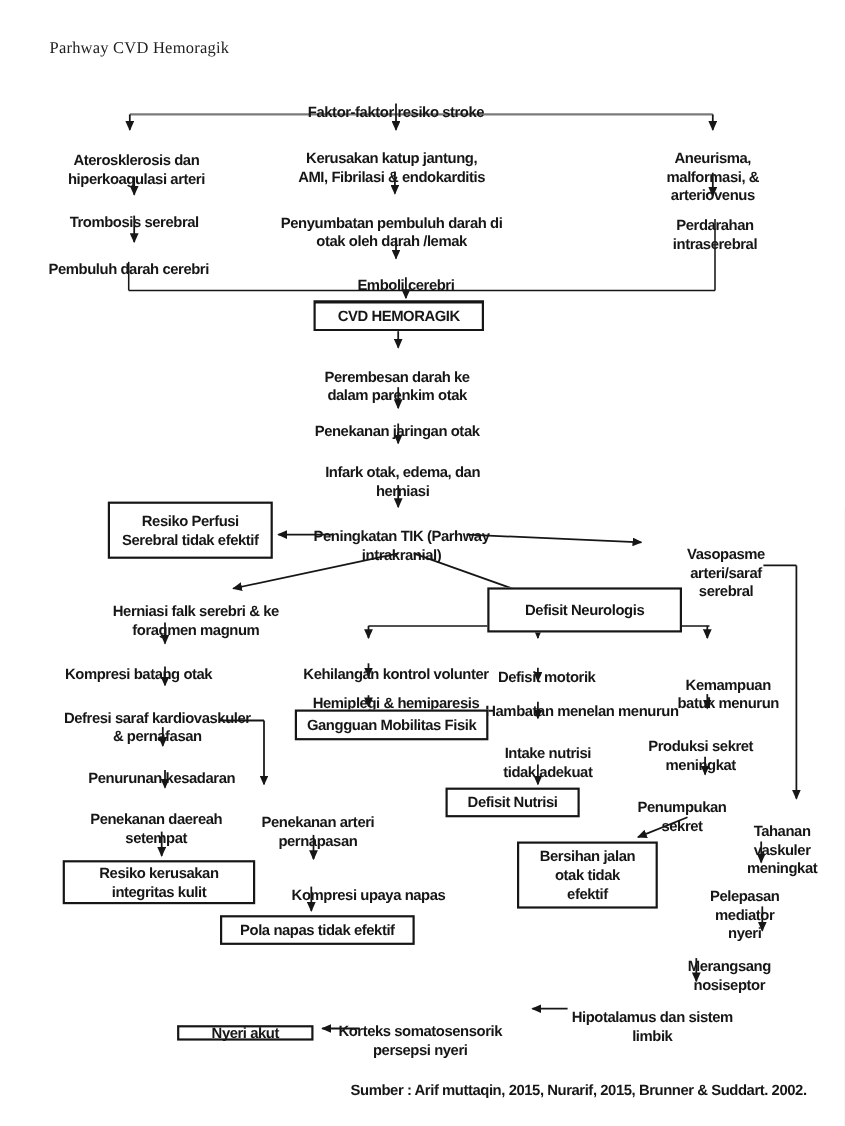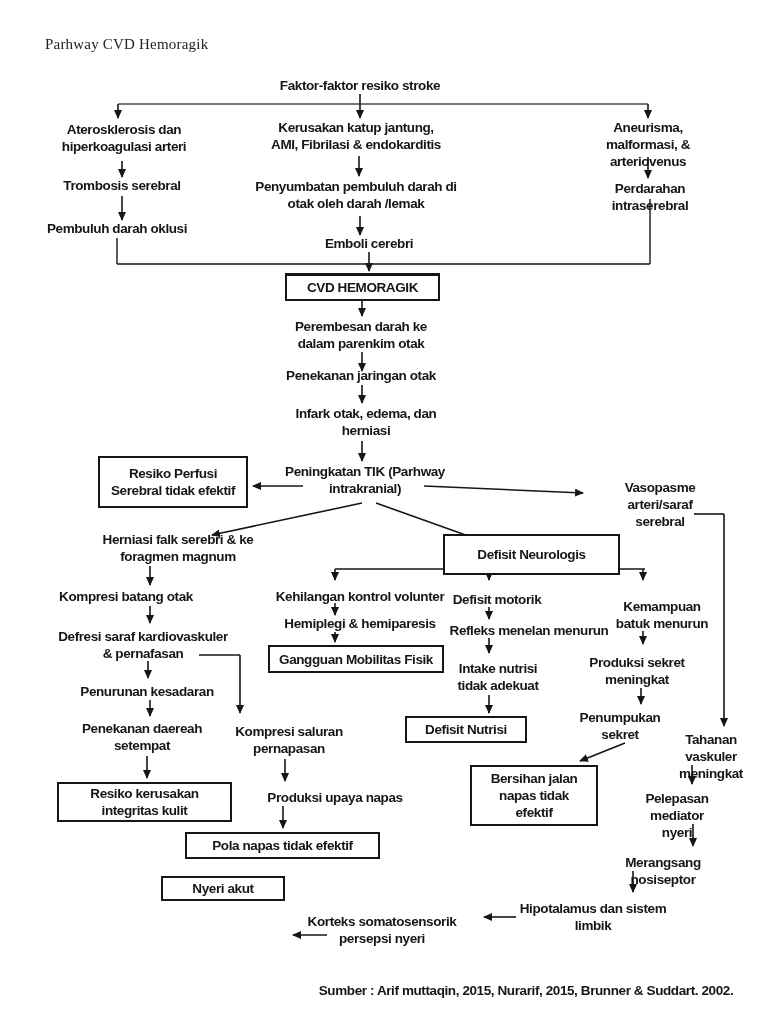--- a/index.html
+++ b/index.html
@@ -4,21 +4,21 @@
 <style>
   html,body{margin:0;padding:0;background:#e8e8e8;}
   #canvas{
     position:relative;width:768px;height:1024px;background:#ffffff;
     overflow:hidden;font-family:"Liberation Sans",sans-serif;
   }
   #connectors{position:absolute;left:0;top:0;z-index:1;}
   .node{
     position:absolute;z-index:2;transform:translateX(-50%);
     font:bold 13.5px/17px "Liberation Sans",sans-serif;
-    color:#161616;text-align:center;white-space:pre-line;letter-spacing:-0.4px;
+    color:#161616;text-align:center;white-space:pre-line;letter-spacing:-0.4px;margin-top:16px;
   }
   .box{
     position:absolute;z-index:2;box-sizing:border-box;
     border:2px solid #161616;background:#fff;
     display:flex;align-items:center;justify-content:center;
     font:bold 13.5px/17px "Liberation Sans",sans-serif;
     color:#161616;text-align:center;white-space:pre-line;letter-spacing:-0.4px;
   }
   .box-thick{border-width:2px;border-top-width:3px;text-align:center;}
   .page-title{
@@ -113,71 +113,71 @@
   <div class="node" style="left:356px;top:119px">Kerusakan katup jantung,
 AMI, Fibrilasi &amp; endokarditis</div>
   <div class="node" style="left:124px;top:121px">Aterosklerosis dan
 hiperkoagulasi arteri</div>
   <div class="node" style="left:648px;top:119px">Aneurisma, malformasi, &amp;
 arteriovenus</div>
   <div class="node" style="left:122px;top:177px">Trombosis serebral</div>
   <div class="node" style="left:356px;top:178px">Penyumbatan pembuluh darah di
 otak oleh darah /lemak</div>
   <div class="node" style="left:650px;top:180px">Perdarahan intraserebral</div>
-  <div class="node" style="left:117px;top:220px">Pembuluh darah oklusi</div>
+  <div class="node" style="left:117px;top:220px">Pembuluh darah cerebri</div>
   <div class="node" style="left:369px;top:235px">Emboli cerebri</div>
   <div class="node" style="left:361px;top:318px">Perembesan darah ke
 dalam parenkim otak</div>
   <div class="node" style="left:361px;top:367px">Penekanan jaringan otak</div>
   <div class="node" style="left:366px;top:405px">Infark otak, edema, dan
 herniasi</div>
   <div class="node" style="left:365px;top:463px">Peningkatan TIK (Parhway
 intrakranial)</div>
   <div class="node" style="left:660px;top:479px">Vasopasme arteri/saraf
 serebral</div>
   <div class="node" style="left:178px;top:531px">Herniasi falk serebri &amp; ke
 foragmen magnum</div>
   <div class="node" style="left:126px;top:588px">Kompresi batang otak</div>
   <div class="node" style="left:360px;top:588px">Kehilangan kontrol volunter</div>
   <div class="node" style="left:497px;top:591px">Defisit motorik</div>
   <div class="node" style="left:662px;top:598px">Kemampuan
 batuk menurun</div>
   <div class="node" style="left:143px;top:628px">Defresi saraf kardiovaskuler
 &amp; pernafasan</div>
   <div class="node" style="left:360px;top:615px">Hemiplegi &amp; hemiparesis</div>
-  <div class="node" style="left:529px;top:622px">Refleks menelan menurun</div>
+  <div class="node" style="left:529px;top:622px">Hambatan menelan menurun</div>
   <div class="node" style="left:637px;top:654px">Produksi sekret
 meningkat</div>
   <div class="node" style="left:498px;top:660px">Intake nutrisi
 tidak adekuat</div>
   <div class="node" style="left:147px;top:683px">Penurunan kesadaran</div>
   <div class="node" style="left:620px;top:709px">Penumpukan
 sekret</div>
   <div class="node" style="left:711px;top:731px">Tahanan vaskuler
 meningkat</div>
   <div class="node" style="left:142px;top:720px">Penekanan daereah
 setempat</div>
-  <div class="node" style="left:289px;top:723px">Kompresi saluran
+  <div class="node" style="left:289px;top:723px">Penekanan arteri
 pernapasan</div>
-  <div class="node" style="left:335px;top:789px">Produksi upaya napas</div>
+  <div class="node" style="left:335px;top:789px">Kompresi upaya napas</div>
   <div class="node" style="left:677px;top:790px">Pelepasan mediator
 nyeri</div>
   <div class="node" style="left:663px;top:854px">Merangsang nosiseptor</div>
   <div class="node" style="left:593px;top:900px">Hipotalamus dan sistem
 limbik</div>
   <div class="node" style="left:382px;top:913px">Korteks somatosensorik
 persepsi nyeri</div>
 
   <div class="box box-thick" style="left:285px;top:273px;width:155px;height:28px">CVD HEMORAGIK</div>
   <div class="box" style="left:98px;top:456px;width:150px;height:52px">Resiko Perfusi
 Serebral tidak efektif</div>
   <div class="box" style="left:443px;top:534px;width:177px;height:41px">Defisit Neurologis</div>
   <div class="box" style="left:268px;top:645px;width:176px;height:28px">Gangguan Mobilitas Fisik</div>
   <div class="box" style="left:57px;top:782px;width:175px;height:40px">Resiko kerusakan
 integritas kulit</div>
   <div class="box" style="left:405px;top:716px;width:122px;height:27px">Defisit Nutrisi</div>
   <div class="box" style="left:470px;top:765px;width:128px;height:61px">Bersihan jalan
-napas tidak
+otak tidak
 efektif</div>
-  <div class="box" style="left:185px;top:832px;width:195px;height:27px">Pola napas tidak efektif</div>
-  <div class="box" style="left:161px;top:876px;width:124px;height:25px">Nyeri akut</div>
+  <div class="box" style="left:200px;top:832px;width:177px;height:27px">Pola napas tidak efektif</div>
+  <div class="box" style="left:161px;top:932px;width:124px;height:14px">Nyeri akut</div>
 
 </div>
 
 </body></html>

